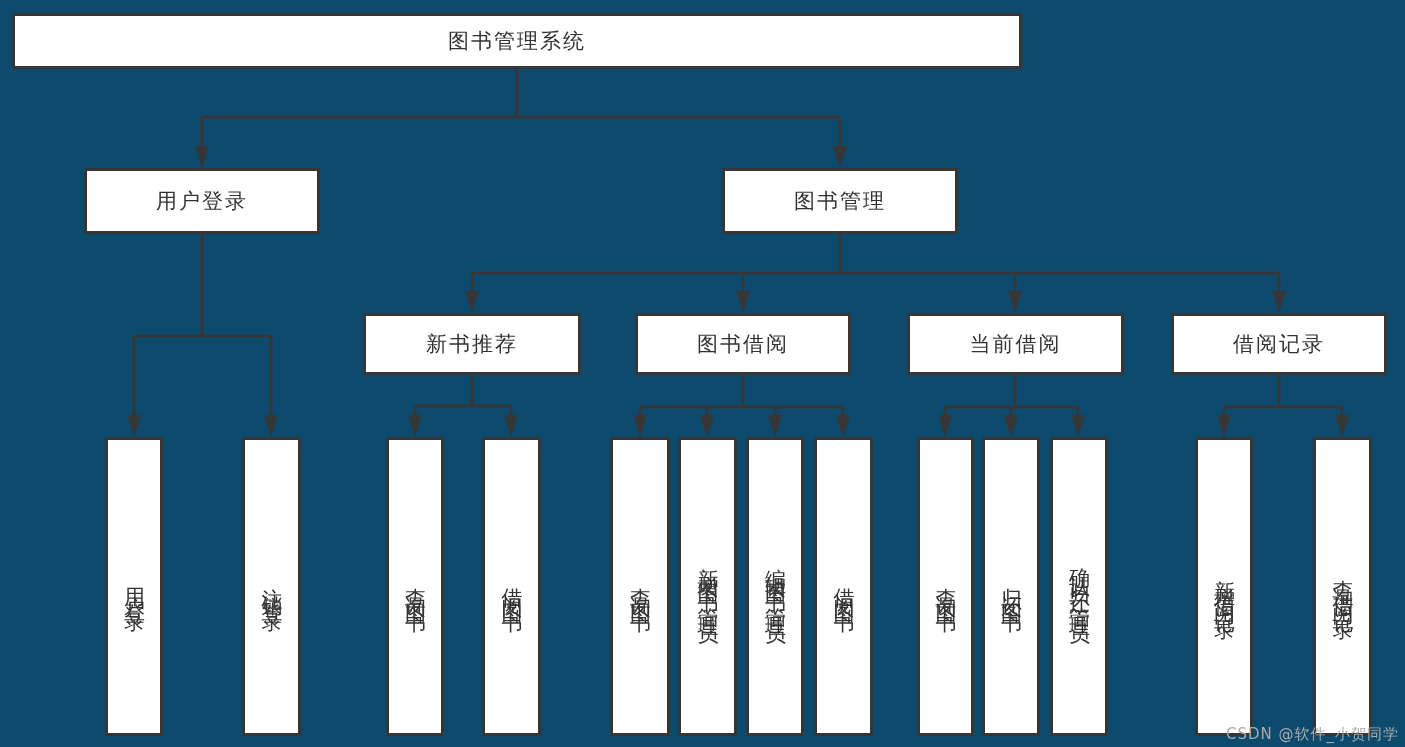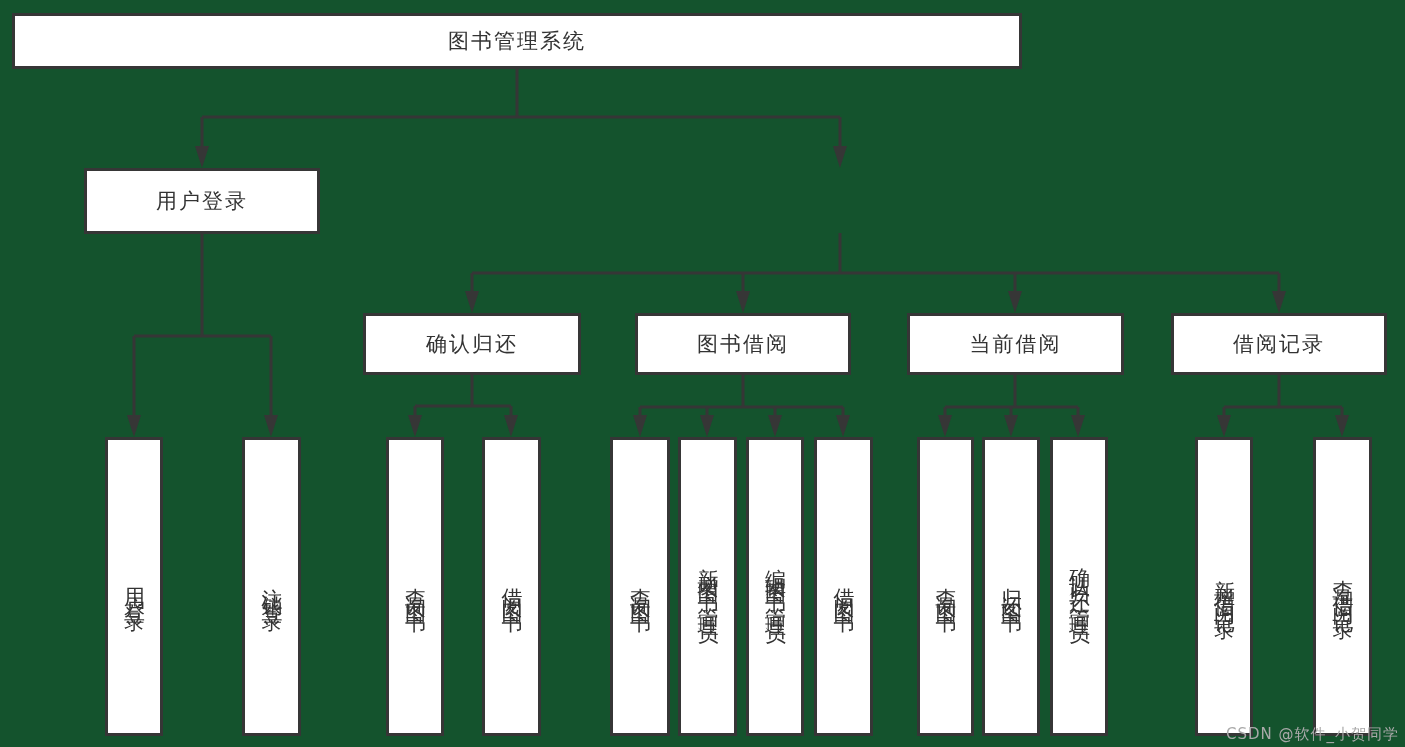--- a/index.html
+++ b/index.html
@@ -1,20 +1,20 @@
 <!DOCTYPE html>
 <html><head>
 <meta charset="utf-8">
 <style>
   html, body { margin: 0; padding: 0; background: #ffffff; }
   #canvas {
     position: relative;
     width: 1405px;
     height: 747px;
-    background: #14532d;
+    background: #0c4a6e;
     font-family: "DejaVu Sans", sans-serif;
     overflow: hidden;
   }
   #connectors {
     position: absolute;
     left: 0; top: 0;
     width: 1405px; height: 747px;
   }
   .hbox {
     position: absolute;
@@ -118,23 +118,26 @@
     </g>
   </svg>
 
   <div class="hbox root">
     <span>图书管理系统</span>
   </div>
 
   <div class="hbox l2a">
     <span>用户登录</span>
   </div>
+  <div class="hbox l2b">
+    <span>图书管理</span>
+  </div>
 
   <div class="hbox l3a">
-    <span>确认归还</span>
+    <span>新书推荐</span>
   </div>
   <div class="hbox l3c">
     <span>当前借阅</span>
   </div>
   <div class="hbox l3b">
     <span>图书借阅</span>
   </div>
   <div class="hbox l3d">
     <span>借阅记录</span>
   </div>

